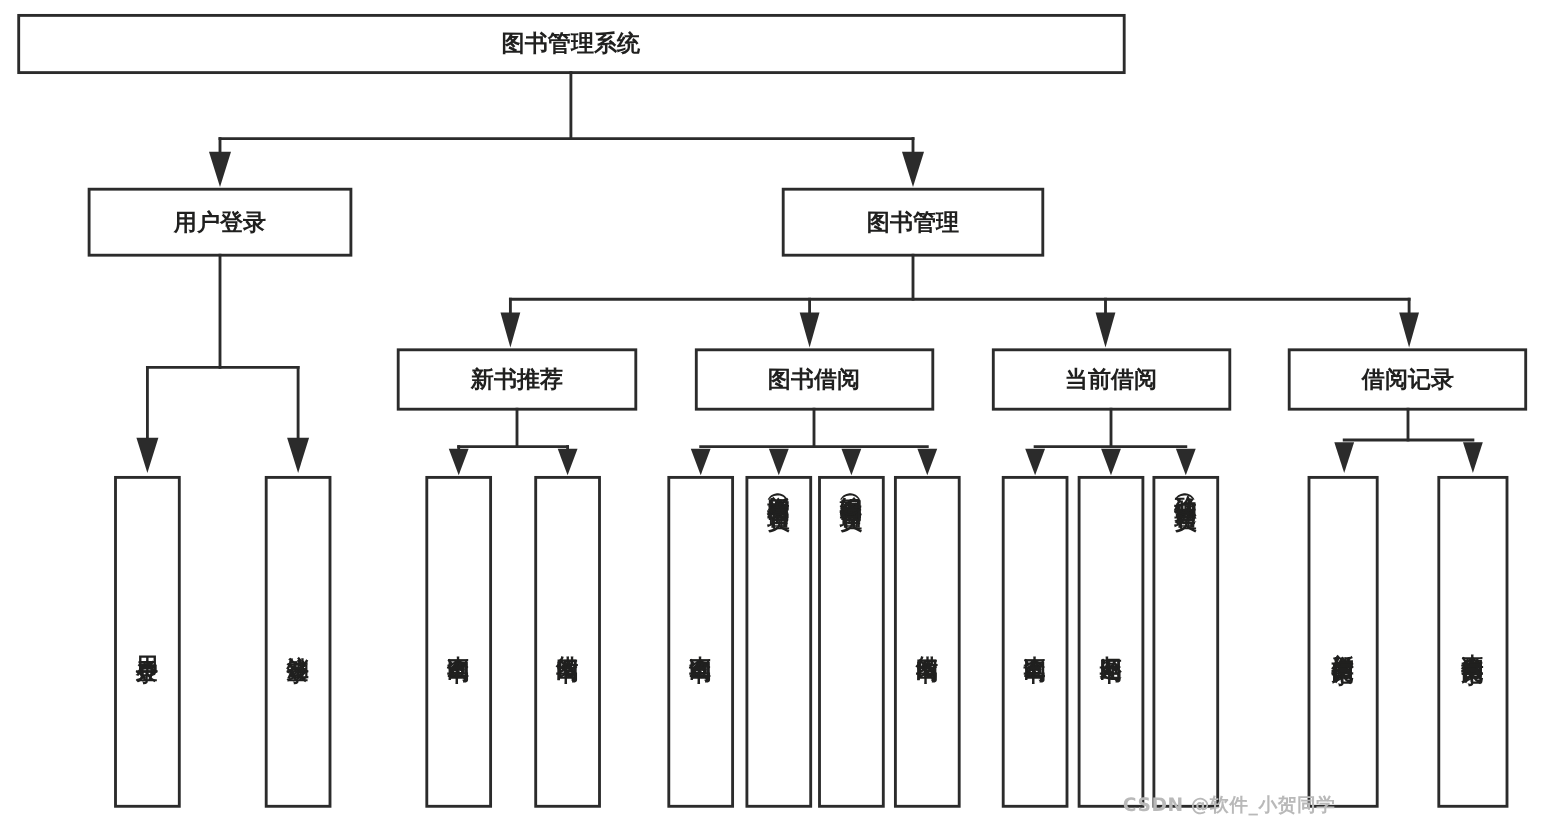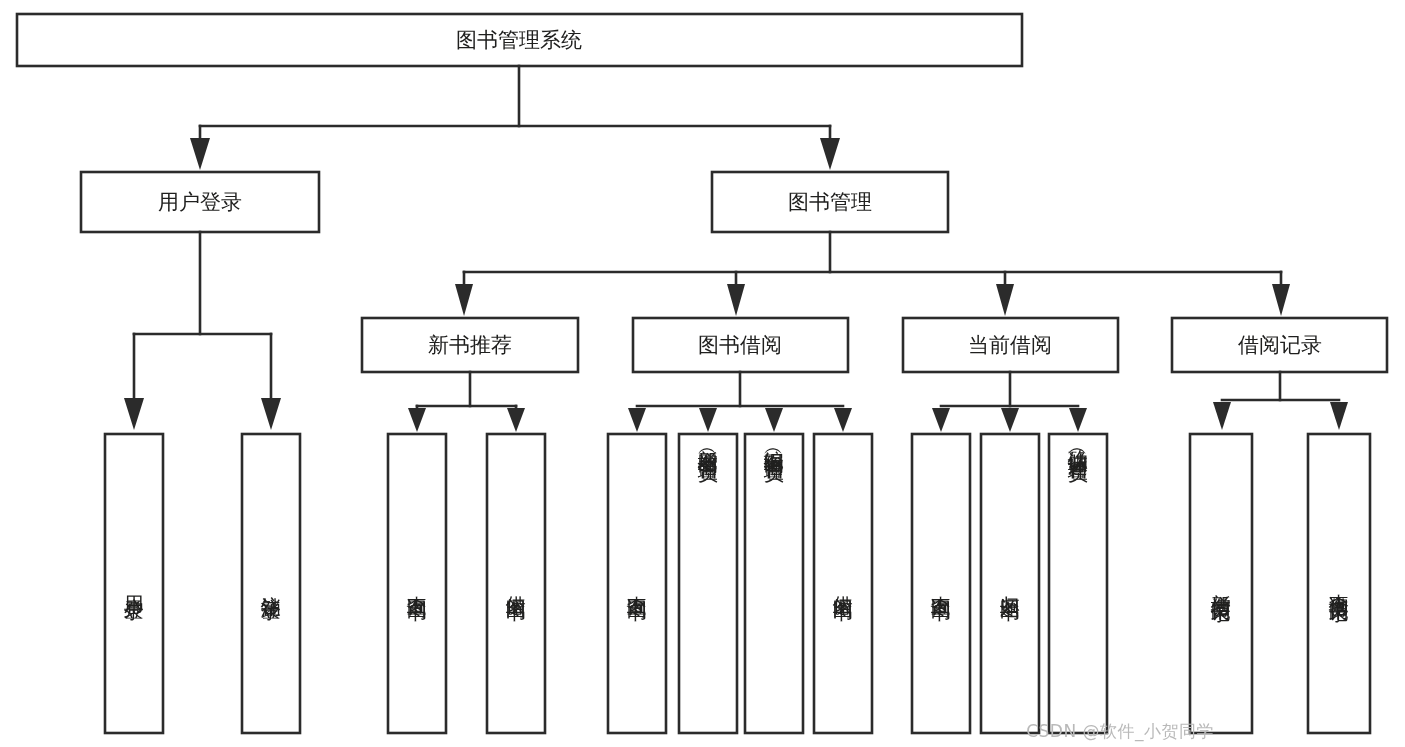--- a/index.html
+++ b/index.html
@@ -10,20 +10,21 @@
   body {
     width: 1405px;
     height: 747px;
     font-family: "DejaVu Sans", "Liberation Sans", sans-serif;
     overflow: hidden;
   }
   #diagram-root {
     position: relative;
     width: 1222px;
     height: 747px;
+    font-weight: bold;
   }
   svg#tree-svg {
     position: absolute;
     top: 0; left: 0;
     width: 1405px;
     height: 747px;
     display: block;
   }
   .node-box {
     fill: #ffffff;

